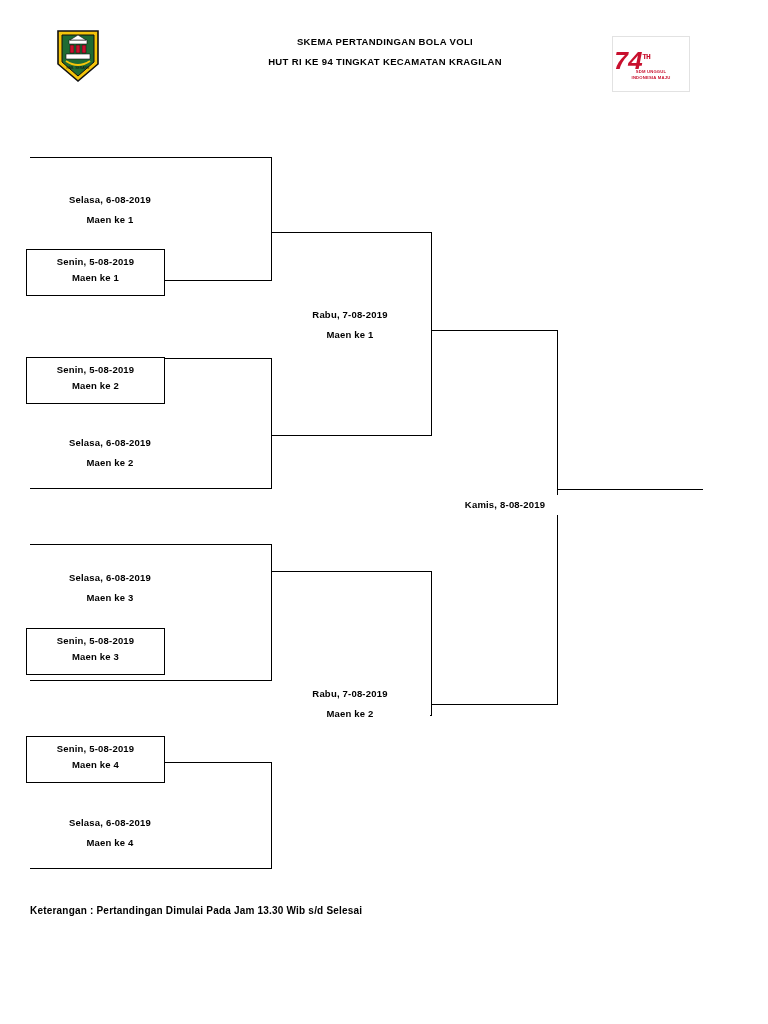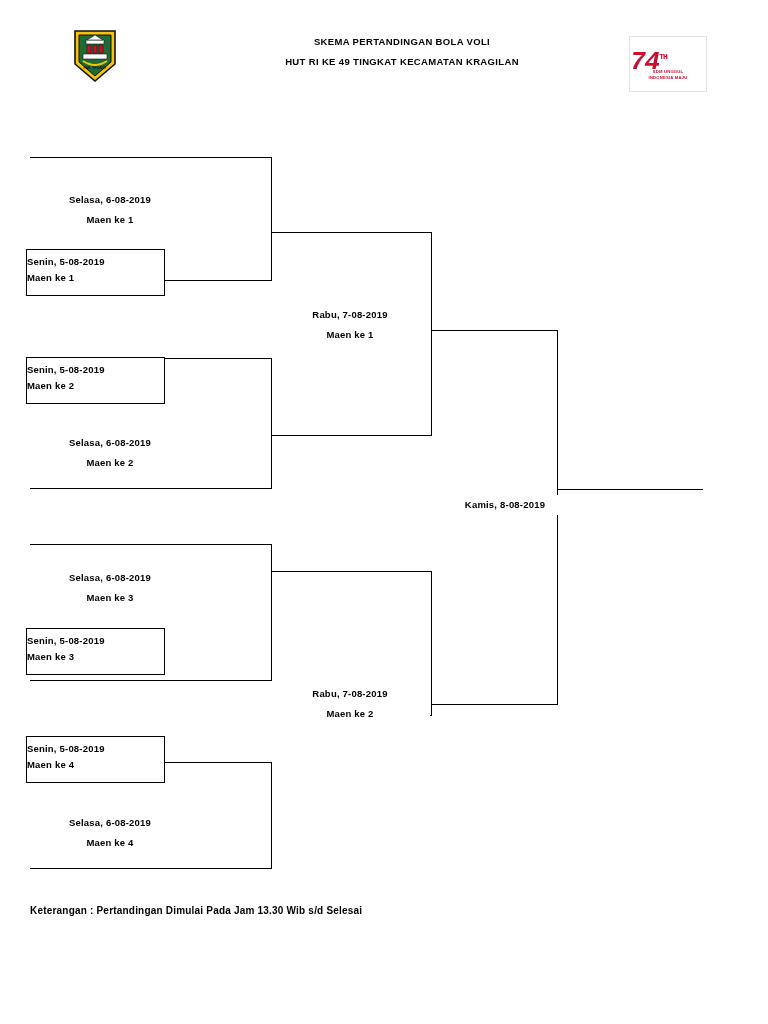--- a/index.html
+++ b/index.html
@@ -12,21 +12,21 @@
     height: 1024px;
     position: relative;
     font-family: "Liberation Sans", sans-serif;
     color: #000000;
     overflow: hidden;
   }
 
   
   .header {
     position: absolute;
-    left: 17px; top: 0;
+    left: 0; top: 0;
     width: 644px;
     height: 120px;
   }
   .header-title {
     position: absolute;
     left: 180px;
     top: 32px;
     width: 410px;
     text-align: center;
   }
@@ -101,21 +101,21 @@
     background: #000000;
   }
   .hl { height: 1px; }
   .vl { width: 1px; }
 
   
   .slot {
     position: absolute;
     border: 1px solid #000000;
     box-sizing: border-box;
-    text-align: left;
+    text-align: center;
     font-size: 9.5px;
     font-weight: bold;
     line-height: 13px;
     padding-top: 5px;
     letter-spacing: 0.2px;
     background: #ffffff;
   }
   .slot .l2 { display: block; margin-top: 3px; }
 
   
@@ -155,21 +155,21 @@
       <path d="M13 12 h18 v4 h-18 z" fill="#ffffff" stroke="#111" stroke-width="0.6"></path>
       <path d="M22 7 l8 5 h-16 z" fill="#ffffff" stroke="#111" stroke-width="0.6"></path>
       <path d="M14 17 h4 v8 h-4 z M20 17 h4 v8 h-4 z M26 17 h4 v8 h-4 z" fill="#c8102e" stroke="#111" stroke-width="0.5"></path>
       <path d="M10 33 q12 8 24 0" fill="none" stroke="#f4c40a" stroke-width="2"></path>
       <text x="22" y="41" font-size="3.4" text-anchor="middle" fill="#111" font-family="Liberation Sans, sans-serif">KAB. SERANG</text>
     </svg>
   </div>
 
   <div class="header-title">
     <div class="line">SKEMA PERTANDINGAN BOLA VOLI</div>
-    <div class="line">HUT RI KE 49 TINGKAT KECAMATAN KRAGILAN</div>
+    <div class="line">HUT RI KE 94 TINGKAT KECAMATAN KRAGILAN</div>
   </div>
 
   <div class="hut-logo">
     <div class="hut-num">
       <span>74</span><span class="hut-sup">TH</span>
     </div>
     <div class="hut-sub">
       <div>SDM UNGGUL</div>
       <div>INDONESIA MAJU</div>
     </div>

